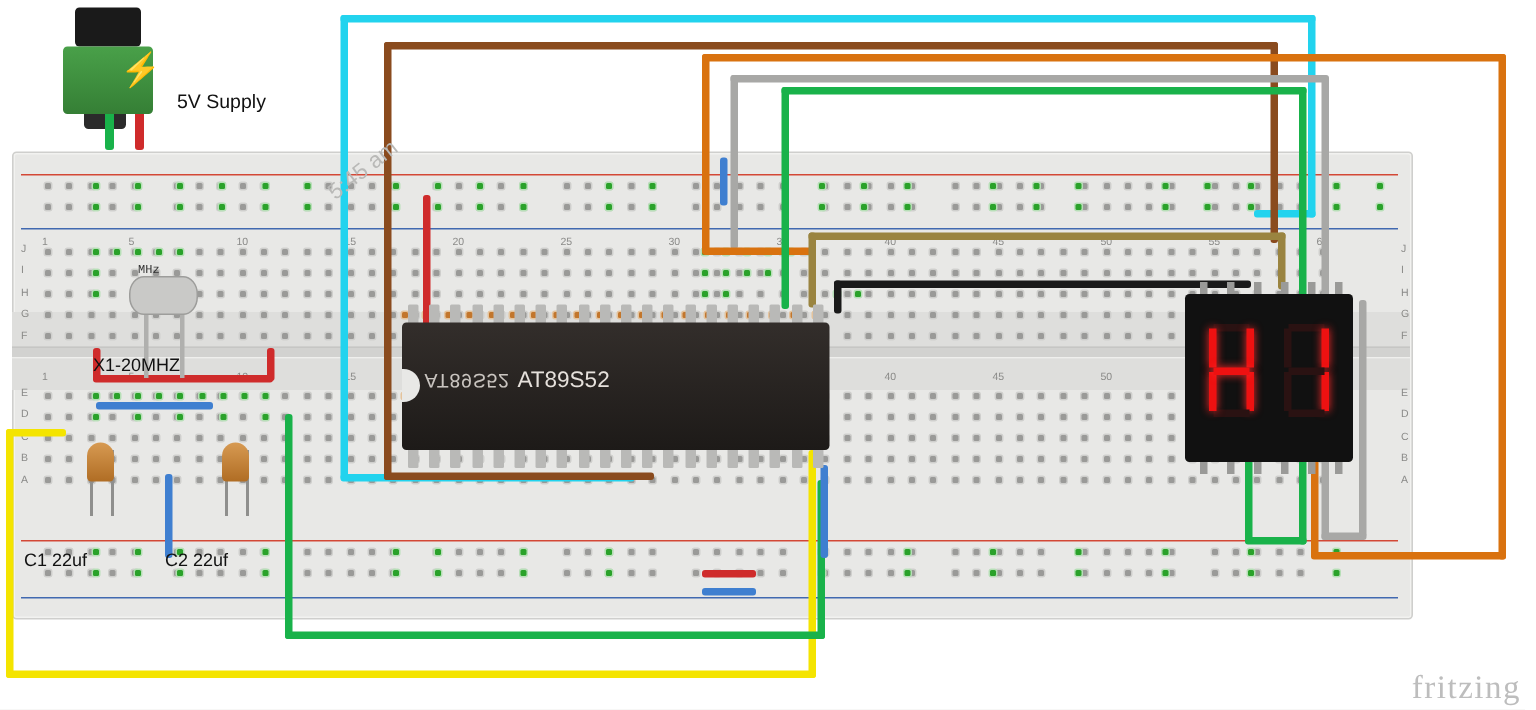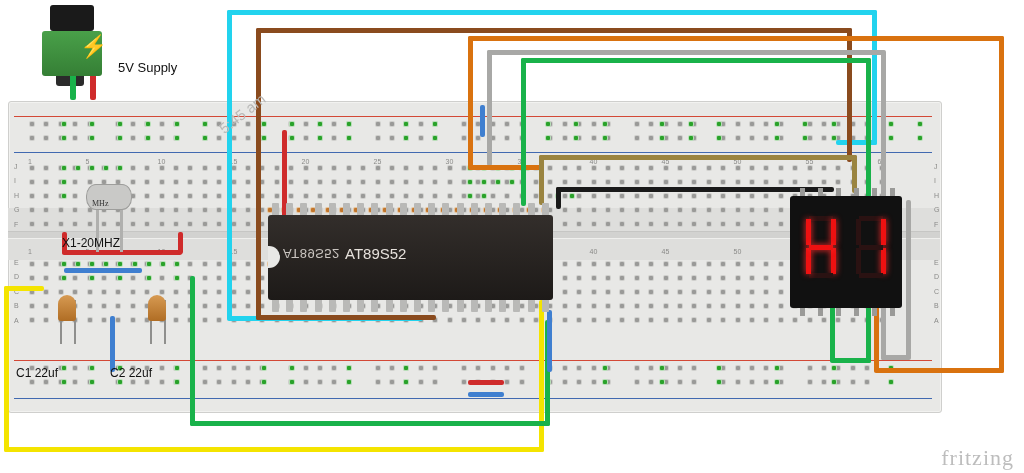--- a/index.html
+++ b/index.html
@@ -35,21 +35,21 @@
   
   .ps-body{position:absolute;left:50px;top:5px;width:44px;height:26px;background:#1a1a1a;border-radius:3px;}
   .ps-green{position:absolute;left:42px;top:31px;width:60px;height:45px;background:#3f8f3f;border-radius:3px;
      background:linear-gradient(180deg,#49a049 0%,#357f35 100%);}
   .ps-bolt{position:absolute;left:80px;top:36px;font-size:22px;color:#f5d000;line-height:1;}
   .ps-foot{position:absolute;left:56px;top:76px;width:28px;height:10px;background:#2b2b2b;border-radius:0 0 3px 3px;}
   .ps-pin{position:absolute;width:6px;height:24px;border-radius:0 0 2px 2px;}
 
   
   .xtal{position:absolute;left:86px;top:184px;width:44px;height:24px;background:#c9c9c7;border-radius:10px/12px;border:1px solid #9d9d9b;}
-  .xtal-txt{position:absolute;left:92px;top:199px;font-size:8px;color:#333;font-family:Liberation Serif, serif;}
+  .xtal-txt{position:absolute;left:92px;top:176px;font-size:8px;color:#333;font-family:Liberation Mono, monospace;}
   .xleg{position:absolute;width:3px;background:#b0b0ae;}
 
   
   .cap{position:absolute;width:18px;height:26px;background:#c8833a;border-radius:9px 9px 3px 3px;
        background:linear-gradient(180deg,#d79a52 0%,#b06d24 100%);}
   .capleg{position:absolute;width:2px;background:#8f8f8d;}
 
   
   .ic{position:absolute;left:268px;top:215px;width:285px;height:85px;background:#231f1d;border-radius:3px;
       background:linear-gradient(180deg,#332e2b 0%,#1d1a18 100%);}

